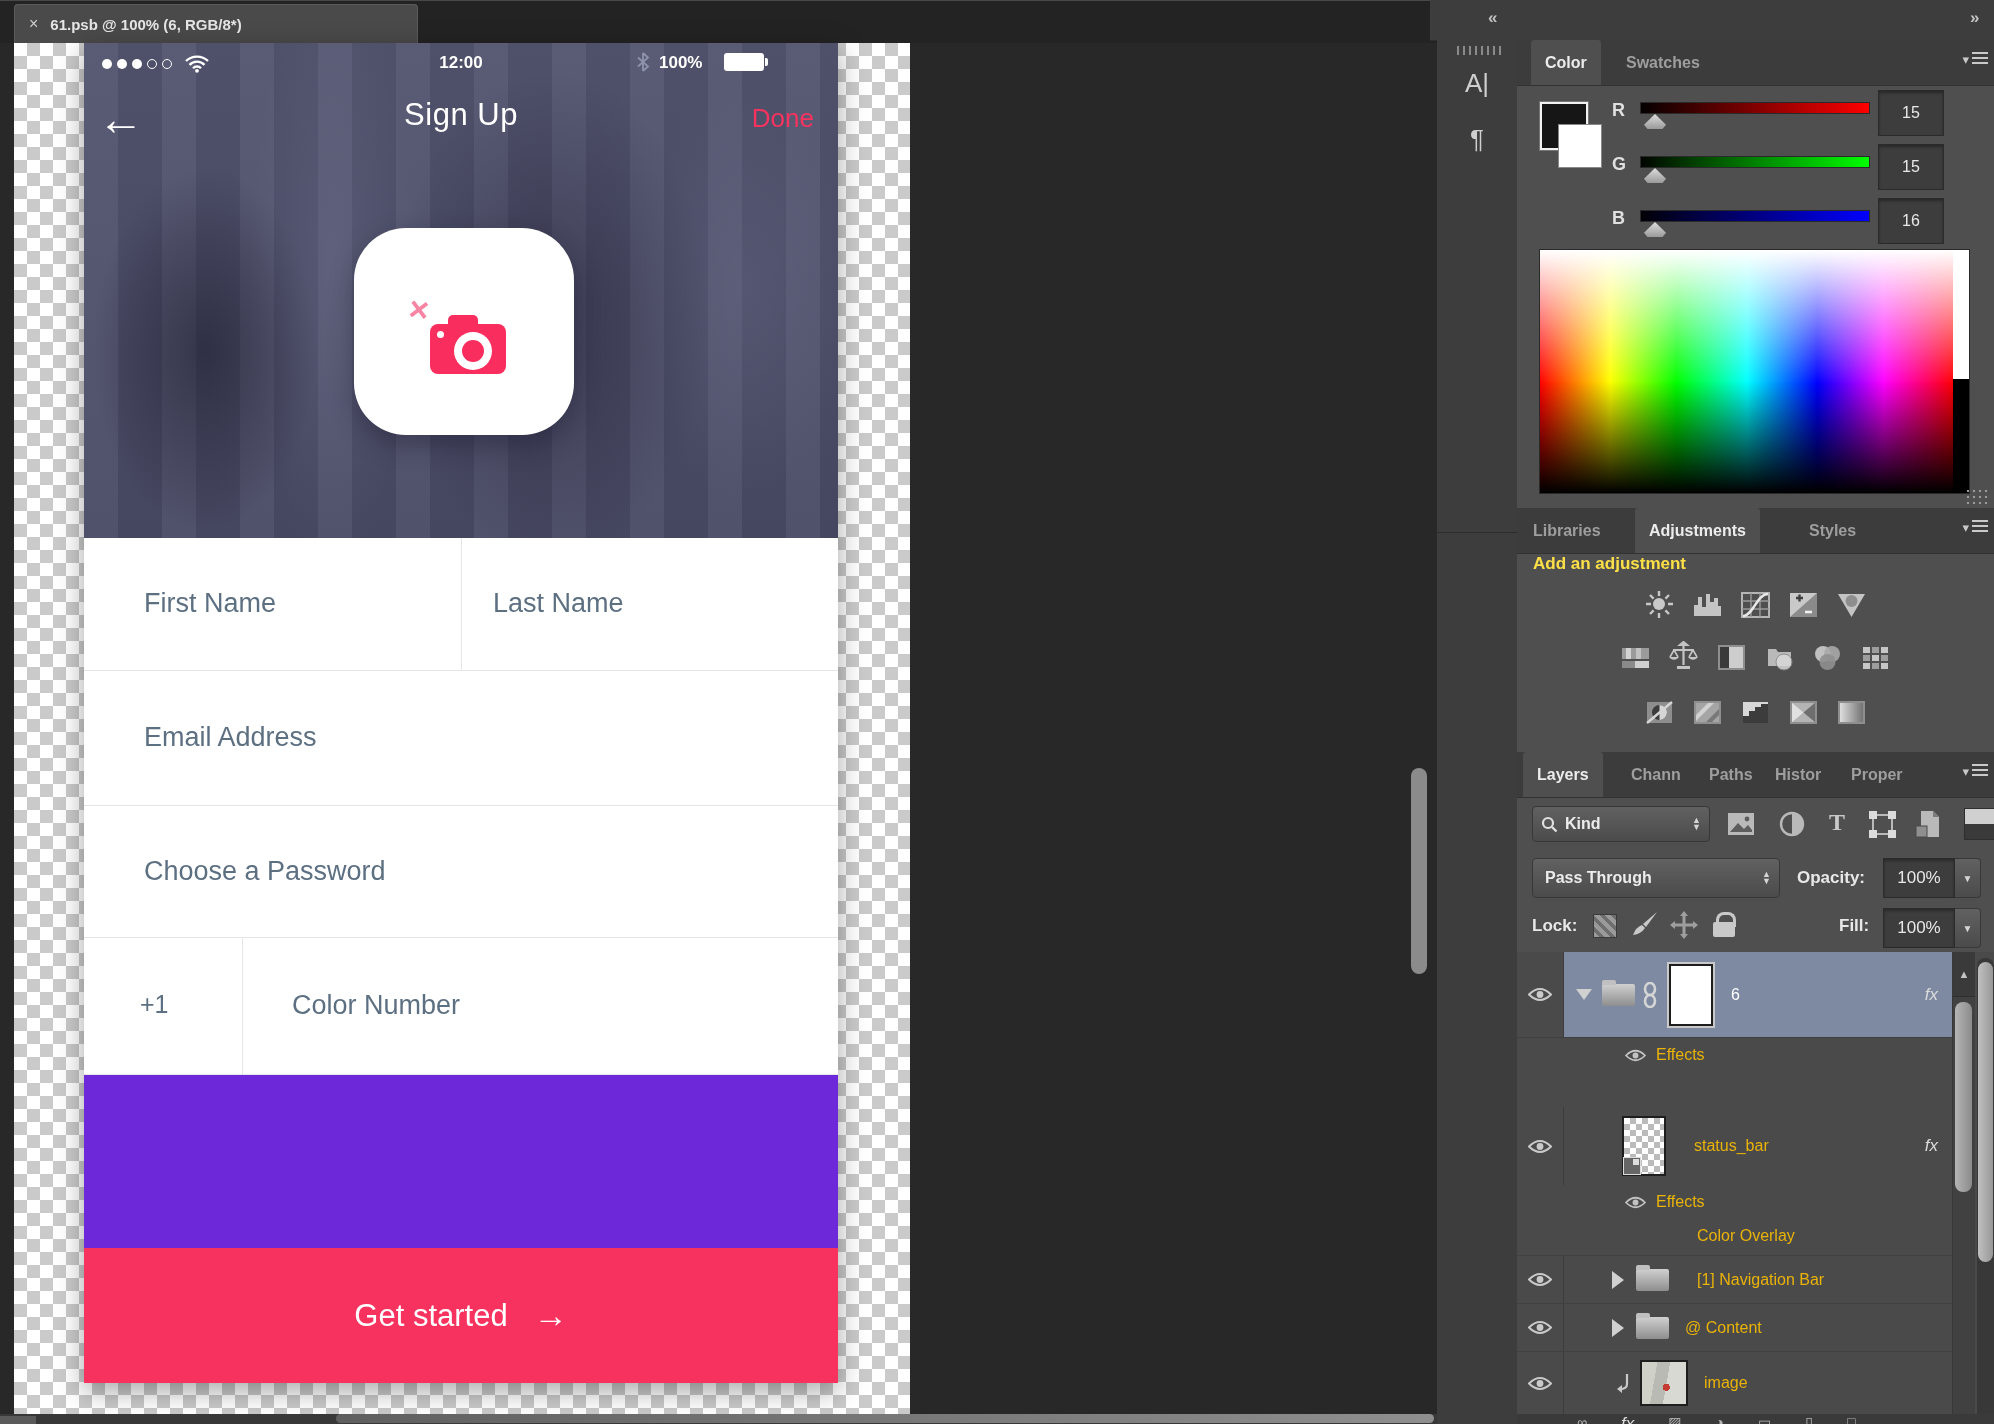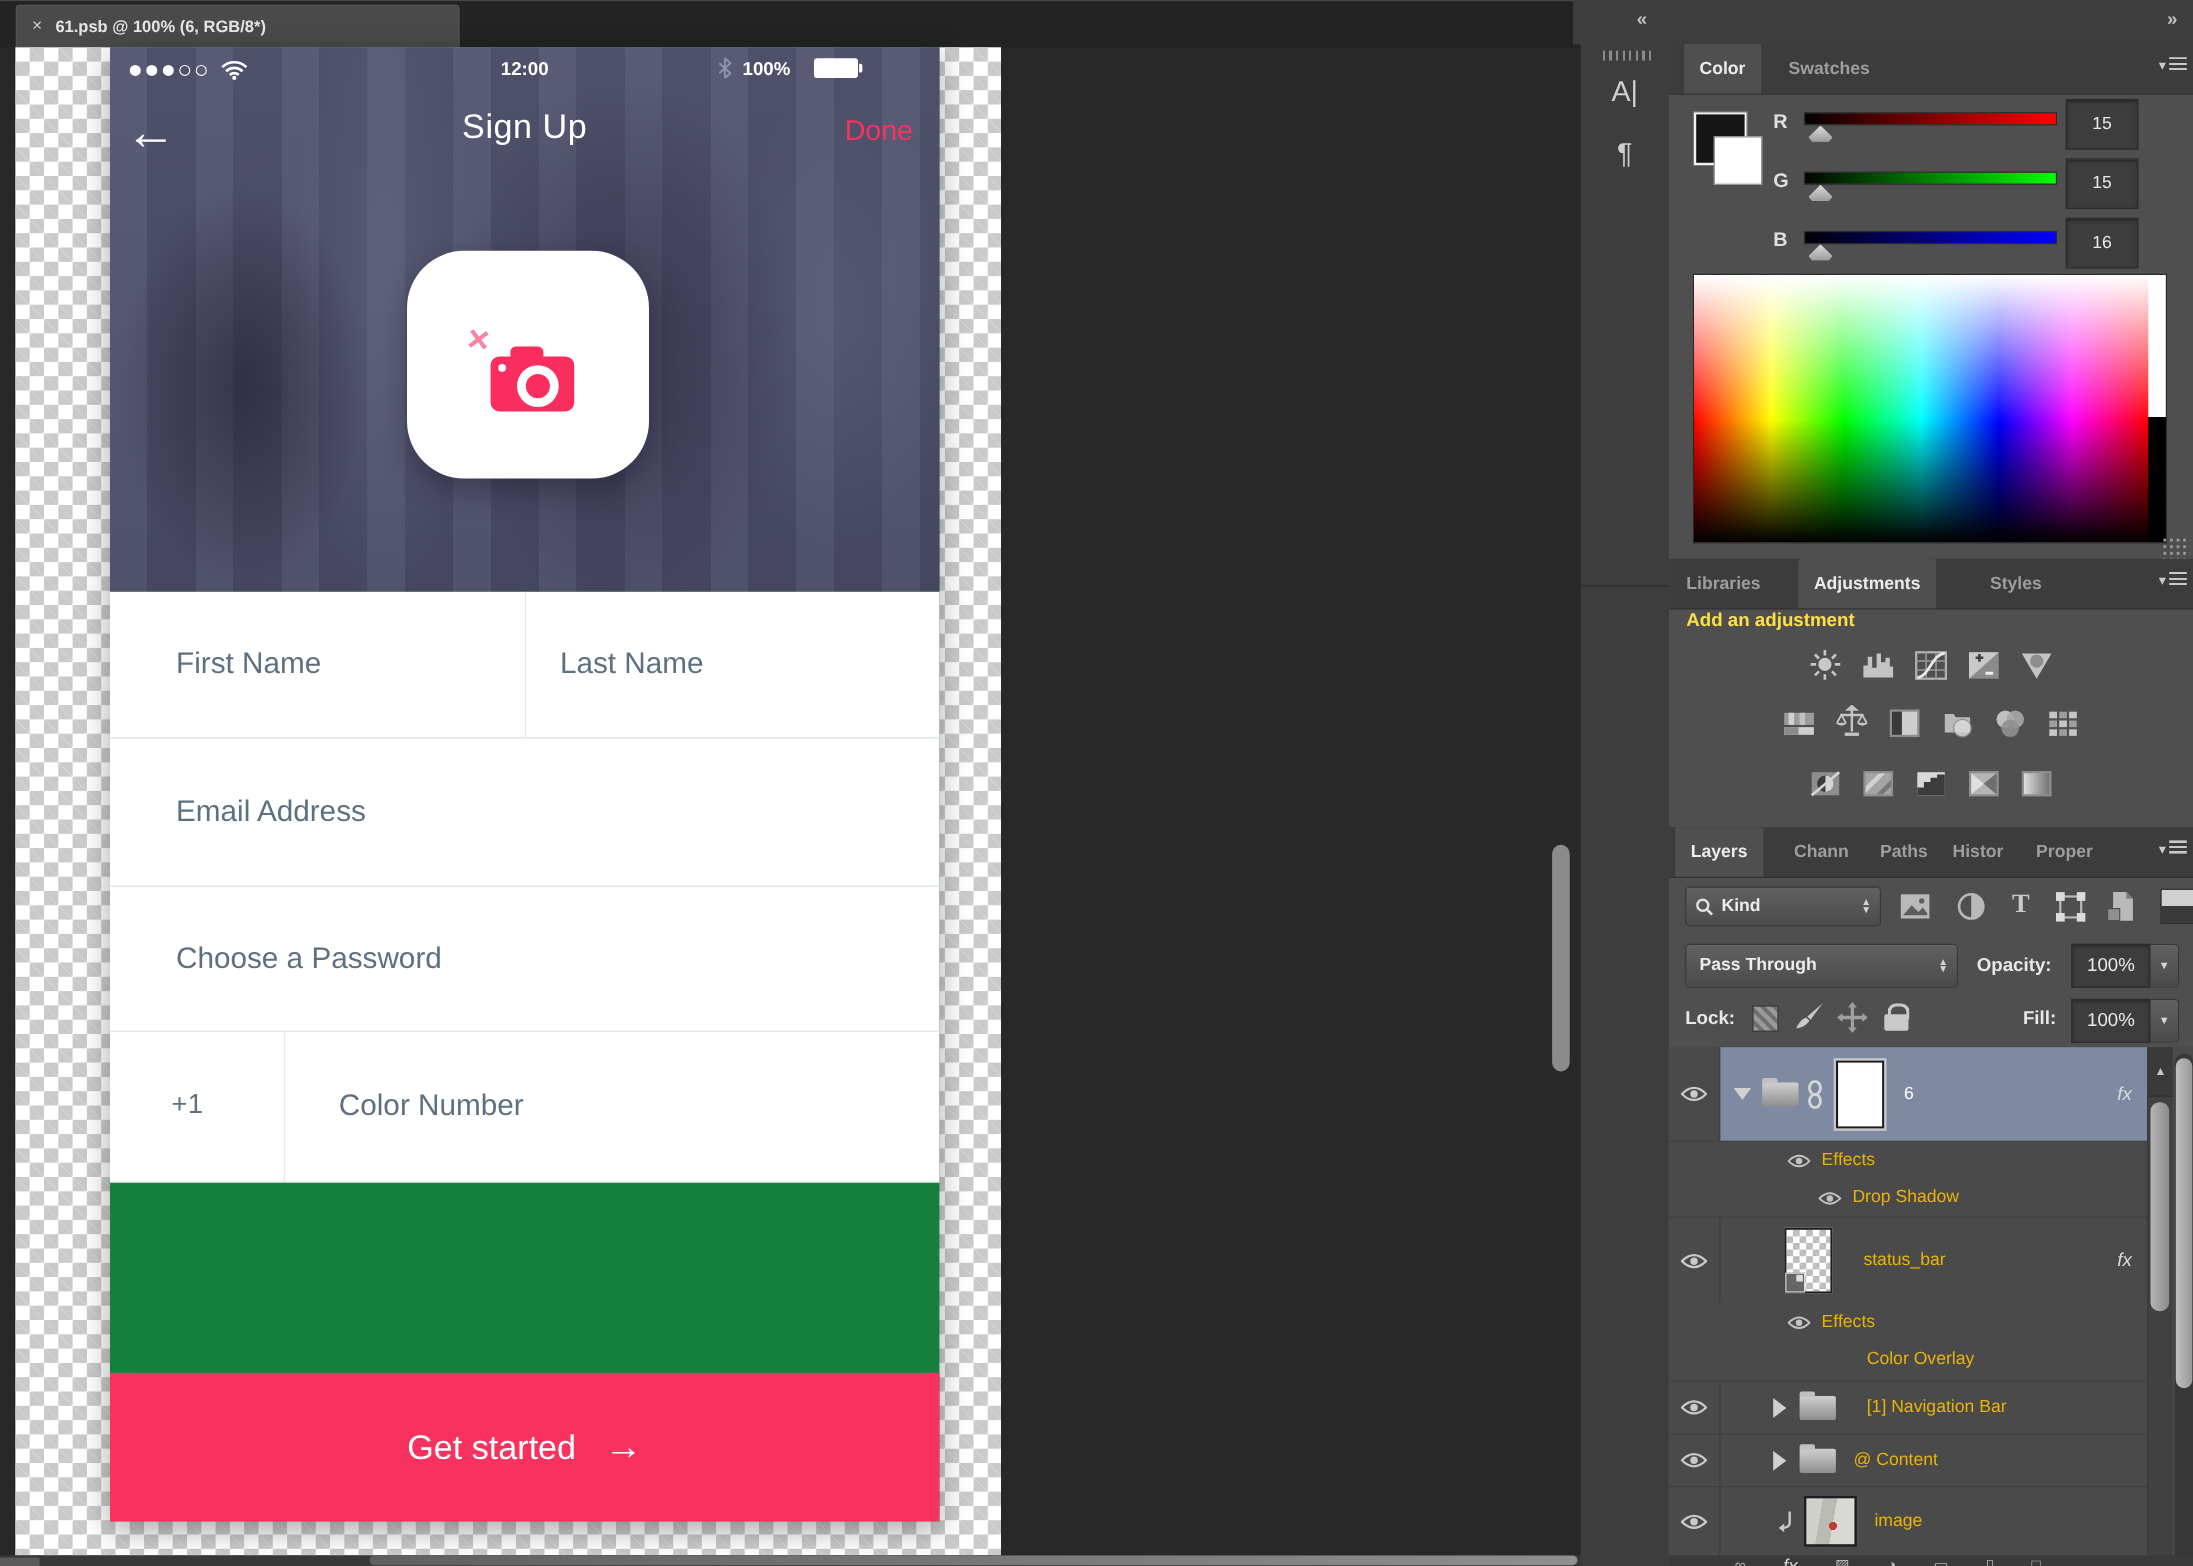--- a/index.html
+++ b/index.html
@@ -11,21 +11,21 @@
   .doctab{left:14px;top:4px;width:404px;height:39px;background:#4a4a4a;border:1px solid #5a5a5a;border-bottom:none;
           border-radius:4px 4px 0 0;color:#e6e6e6;font-size:15px;font-weight:bold;
           display:flex;align-items:center;gap:12px;padding:0 14px;box-sizing:border-box;}
   .doctab .x{color:#cfcfcf;font-weight:normal;font-size:16px;}
   .pasteboard{left:0;top:43px;width:1440px;height:1381px;background:#282828;}
   .checker{left:14px;top:43px;width:896px;height:1371px;background-color:#fff;
     background-image:linear-gradient(45deg,#cacaca 25%,transparent 25%,transparent 75%,#cacaca 75%),
                      linear-gradient(45deg,#cacaca 25%,transparent 25%,transparent 75%,#cacaca 75%);
     background-size:26px 26px;background-position:0 0,13px 13px;}
   
-  .mock{left:100px;top:43px;width:754px;height:1340px;background:#15803d;box-shadow:0 8px 26px rgba(0,0,0,.35);}
+  .mock{left:84px;top:43px;width:754px;height:1340px;background:#6d28d9;box-shadow:0 8px 26px rgba(0,0,0,.35);}
   .mock-header{left:0;top:0;width:754px;height:495px;overflow:hidden;
     background:
       radial-gradient(160px 260px at 16% 62%, rgba(26,27,44,.55), transparent 70%),
       radial-gradient(120px 420px at 33% 45%, rgba(120,122,150,.28), transparent 70%),
       radial-gradient(220px 340px at 62% 55%, rgba(33,34,54,.45), transparent 72%),
       radial-gradient(160px 300px at 88% 50%, rgba(118,120,148,.25), transparent 70%),
       repeating-linear-gradient(90deg, rgba(255,255,255,.04) 0 34px, rgba(0,0,0,.05) 34px 78px),
       linear-gradient(#53546f,#494a64);}
   .statusbar{left:0;top:0;width:754px;height:40px;color:#fff;font-size:17px;font-weight:bold;}
   .dots{left:18px;top:16px;display:flex;gap:5px;}
@@ -506,29 +506,20 @@
       <div class="lrow" style="top:86px;height:33px;border-bottom:none;">
         <div style="position:absolute;left:108px;top:8px;display:flex;gap:10px;align-items:center;">
           <svg class="eyesvg" viewBox="0 0 24 15" style="width:21px;height:13px;">
               <path d="M1 7.5 Q12 -3.5 23 7.5 Q12 18.5 1 7.5 Z" fill="none" stroke="#c2c2c2" stroke-width="2"></path>
               <circle cx="12" cy="7.5" r="3.4" fill="#c2c2c2"></circle>
             </svg>
           <span class="lname">Effects</span>
         </div>
       </div>
 
-      <div class="lrow" style="top:119px;height:36px;">
-        <div style="position:absolute;left:136px;top:9px;display:flex;gap:10px;align-items:center;">
-          <svg class="eyesvg" viewBox="0 0 24 15" style="width:21px;height:13px;">
-              <path d="M1 7.5 Q12 -3.5 23 7.5 Q12 18.5 1 7.5 Z" fill="none" stroke="#c2c2c2" stroke-width="2"></path>
-              <circle cx="12" cy="7.5" r="3.4" fill="#c2c2c2"></circle>
-            </svg>
-          <span class="lname">Drop Shadow</span>
-        </div>
-      </div>
 
       <div class="lrow" style="top:155px;height:78px;border-bottom:none;">
         <div class="eyecol">
           <svg class="eyesvg" viewBox="0 0 24 15">
               <path d="M1 7.5 Q12 -3.5 23 7.5 Q12 18.5 1 7.5 Z" fill="none" stroke="#c9c9c9" stroke-width="2"></path>
               <circle cx="12" cy="7.5" r="3.4" fill="#c9c9c9"></circle>
             </svg>
         </div>
         <div style="position:absolute;left:47px;top:0;width:388px;height:100%;display:flex;align-items:center;">
           <div class="thumbchecker" style="margin-left:58px;">

